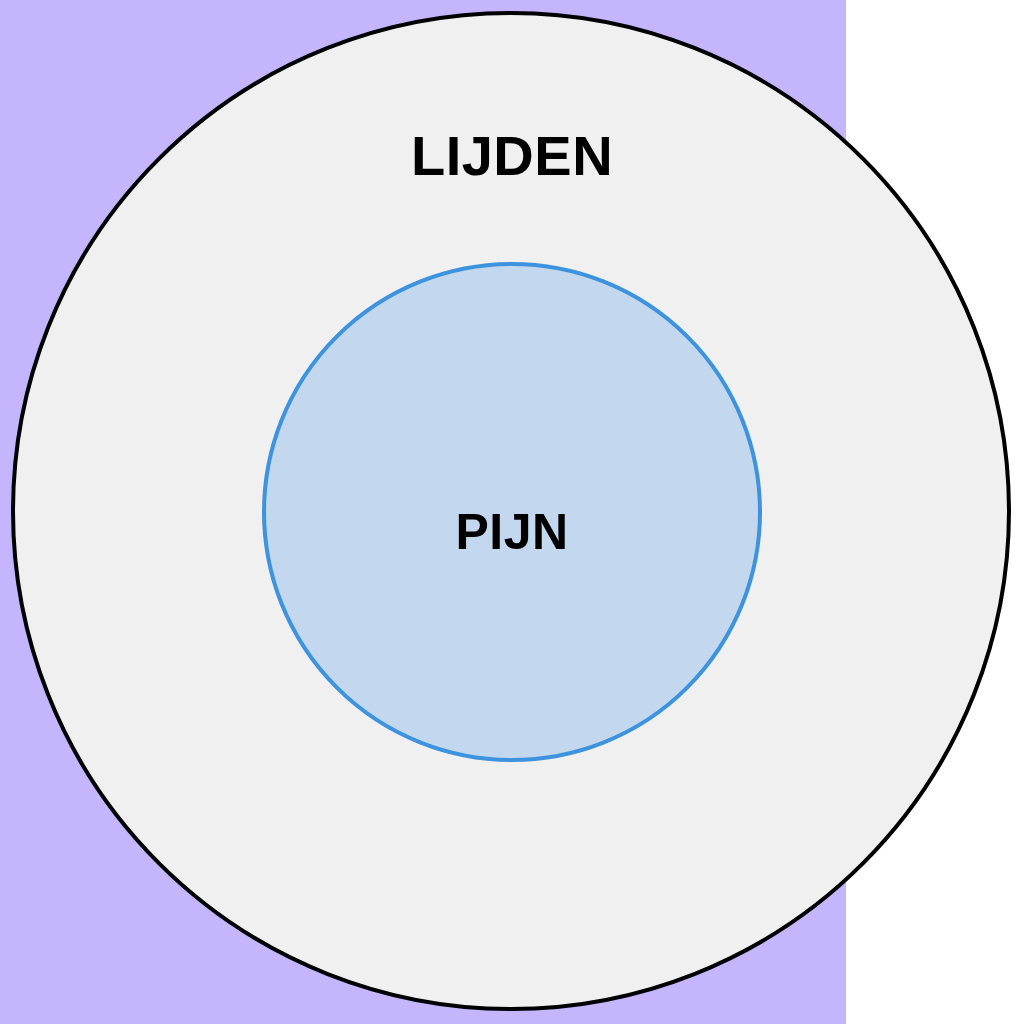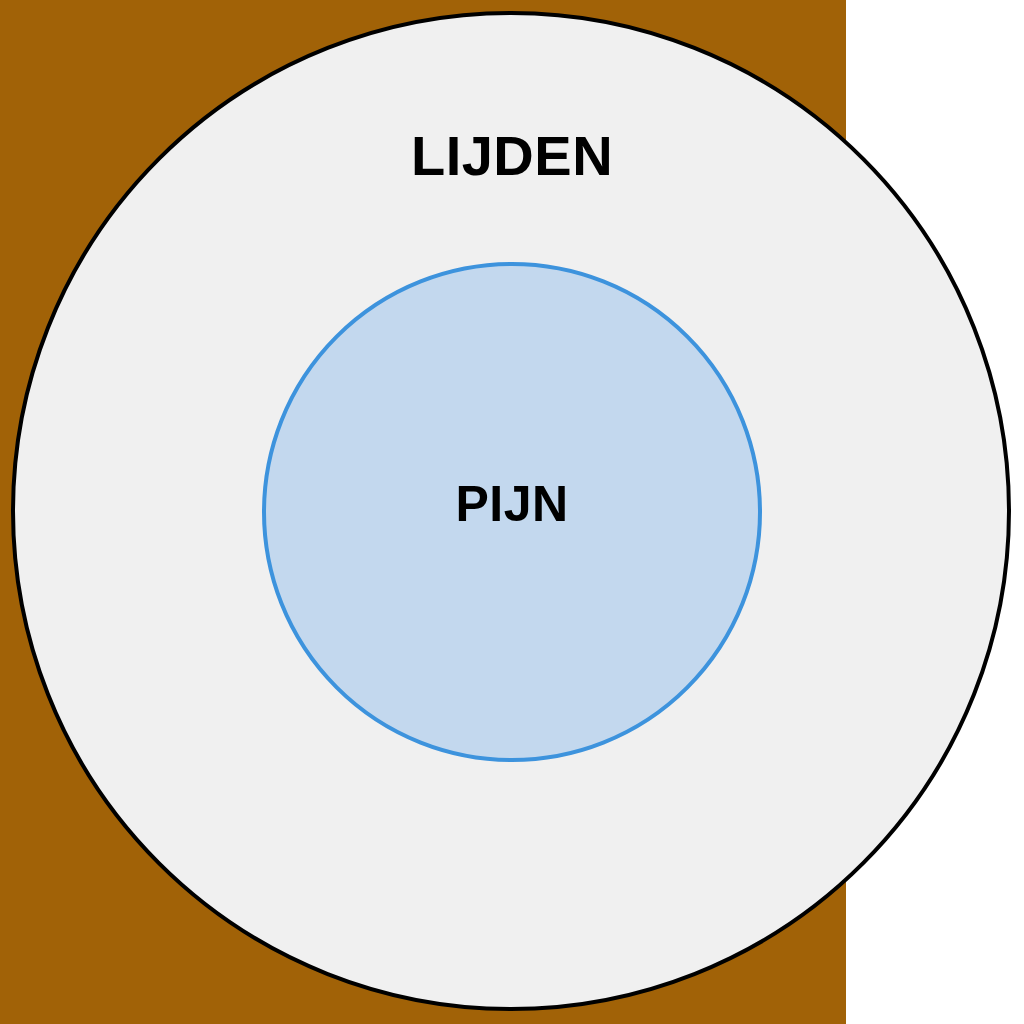--- a/index.html
+++ b/index.html
@@ -12,21 +12,21 @@
     width: 1024px;
     height: 1024px;
     overflow: hidden;
     font-family: "Liberation Sans", sans-serif;
   }
 
   #diagram-canvas {
     position: relative;
     width: 846px;
     height: 1024px;
-    background: #a16207;
+    background: #c4b5fd;
   }
 
   
   .outer-circle {
     position: absolute;
     left: 11px;
     top: 11px;
     width: 1000px;
     height: 1000px;
     box-sizing: border-box;
@@ -61,21 +61,21 @@
     white-space: nowrap;
     user-select: none;
   }
 
   .label-outer {
     top: 128px;
     font-size: 56px;
   }
 
   .label-inner {
-    top: 479px;
+    top: 507px;
     font-size: 50px;
   }
 </style>
 </head>
 <body>
 
 <div id="diagram-canvas">
 
   <div class="outer-circle"></div>
 

